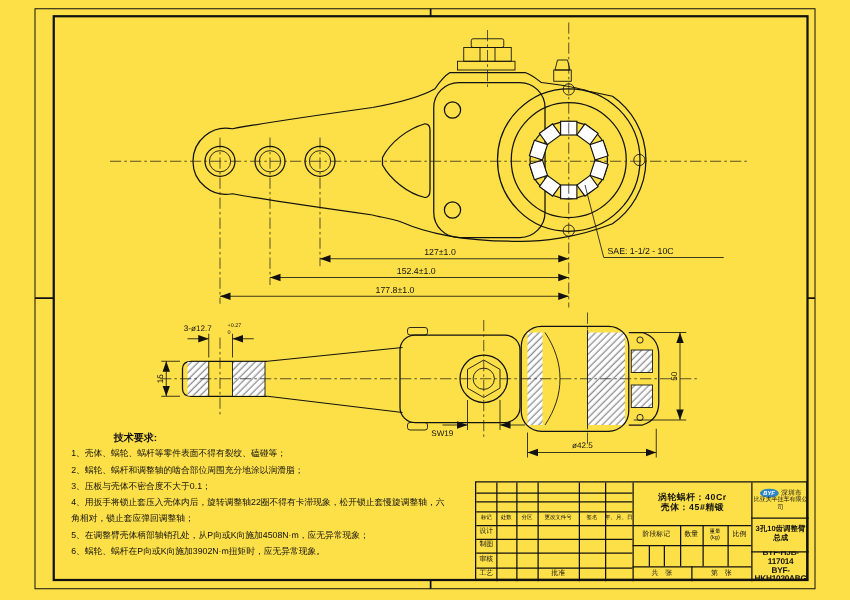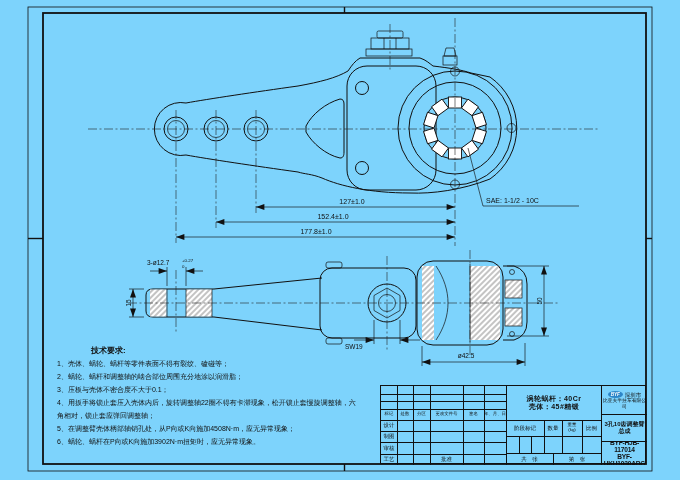--- a/index.html
+++ b/index.html
@@ -1,16 +1,16 @@
 <!DOCTYPE html>
 <html><head>
 <meta charset="utf-8">
 <style>
   html,body{margin:0;padding:0;background:#fff;}
-  #page{position:relative;width:680px;height:480px;background:#7dd3fc;overflow:hidden;
+  #page{position:relative;width:680px;height:480px;background:#fde047;overflow:hidden;
         font-family:"Liberation Sans",sans-serif;color:#111;}
   svg{position:absolute;left:0;top:0;}
   .cl{stroke:#222;stroke-width:.6;stroke-dasharray:9 2.5 2 2.5;fill:none;}
   .ol{stroke:#111;stroke-width:1;fill:none;stroke-linejoin:round;}
   .tn{stroke:#111;stroke-width:.7;fill:none;}
   .dim{stroke:#111;stroke-width:.65;fill:none;}
   .dtx{font-family:"Liberation Sans",sans-serif;font-size:7px;fill:#111;}
   .dtx2{font-family:"Liberation Sans",sans-serif;font-size:6.5px;fill:#111;}
   .sup{font-family:"Liberation Sans",sans-serif;font-size:4.4px;fill:#111;}
   

